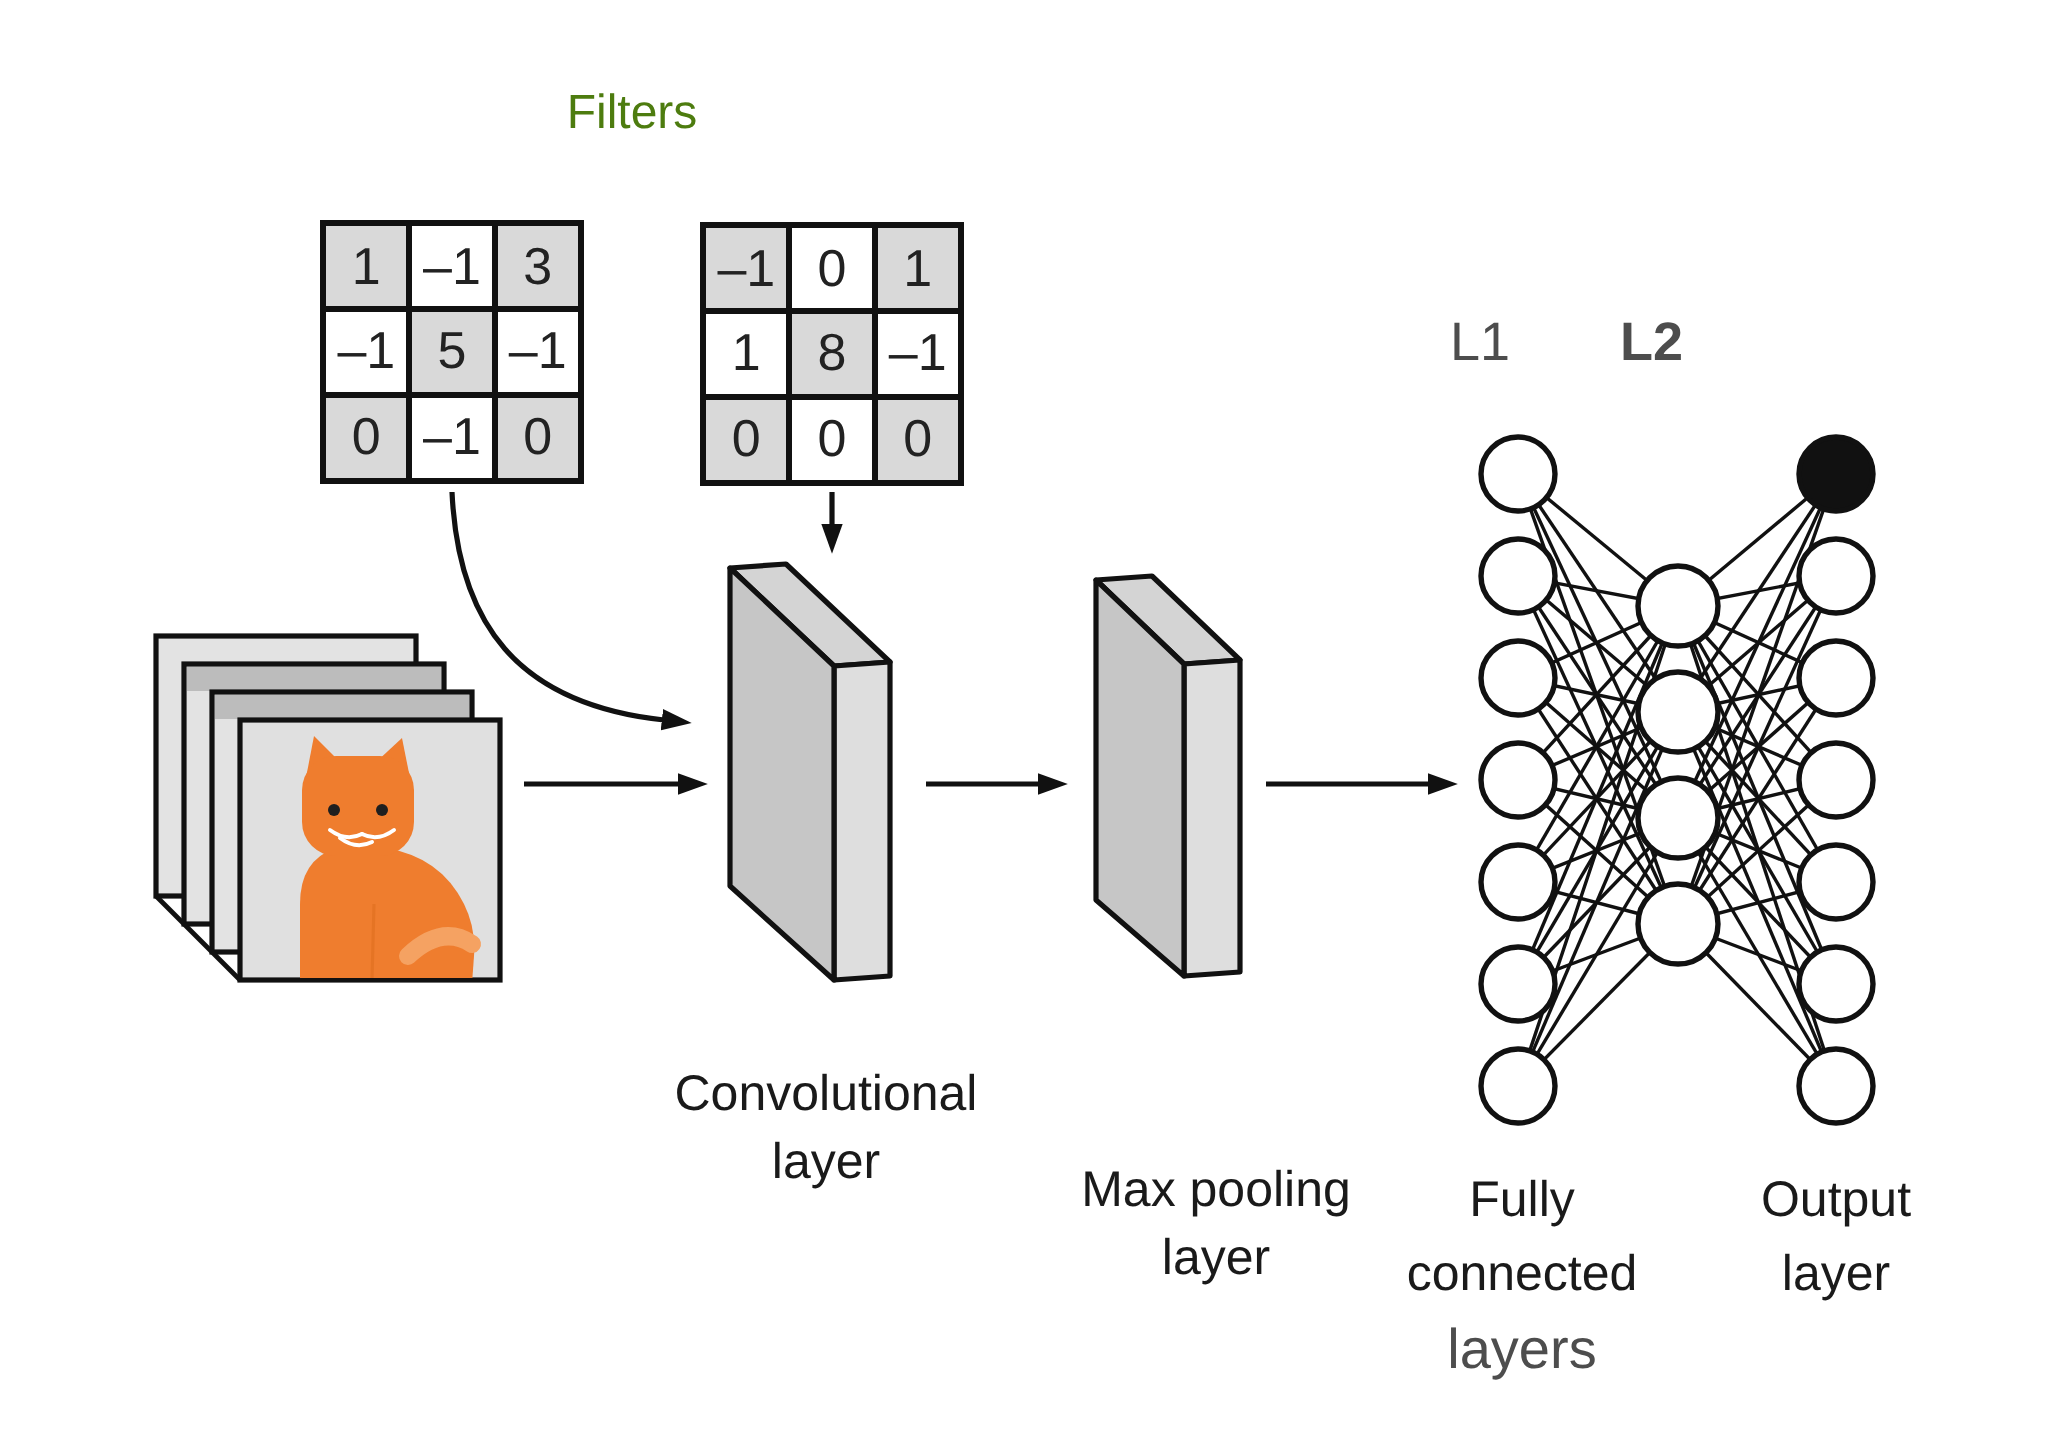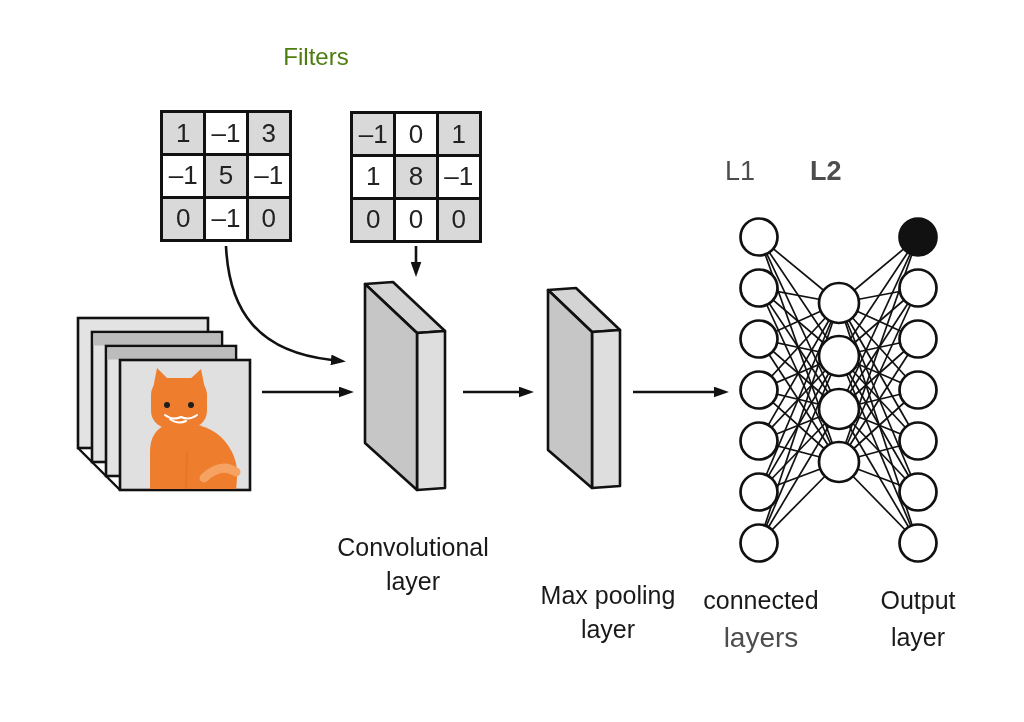--- a/index.html
+++ b/index.html
@@ -210,20 +210,21 @@
     <div>Convolutional</div>
     <div>layer</div>
   </div>
 
   <div class="lbl" style="left:488px;top:530px;width:240px;margin-top:48px;">
     <div>Max pooling</div>
     <div>layer</div>
   </div>
 
   <div class="lbl" style="left:641px;top:582px;width:240px;line-height:37px;">
+    <div>Fully</div>
     <div>connected</div>
     <div class="muted fc3">layers</div>
   </div>
 
   <div class="lbl" style="left:798px;top:582px;width:240px;line-height:37px;">
     <div>Output</div>
     <div>layer</div>
   </div>
 
   <div class="llab" style="left:725px;top:156px;">L1</div>

